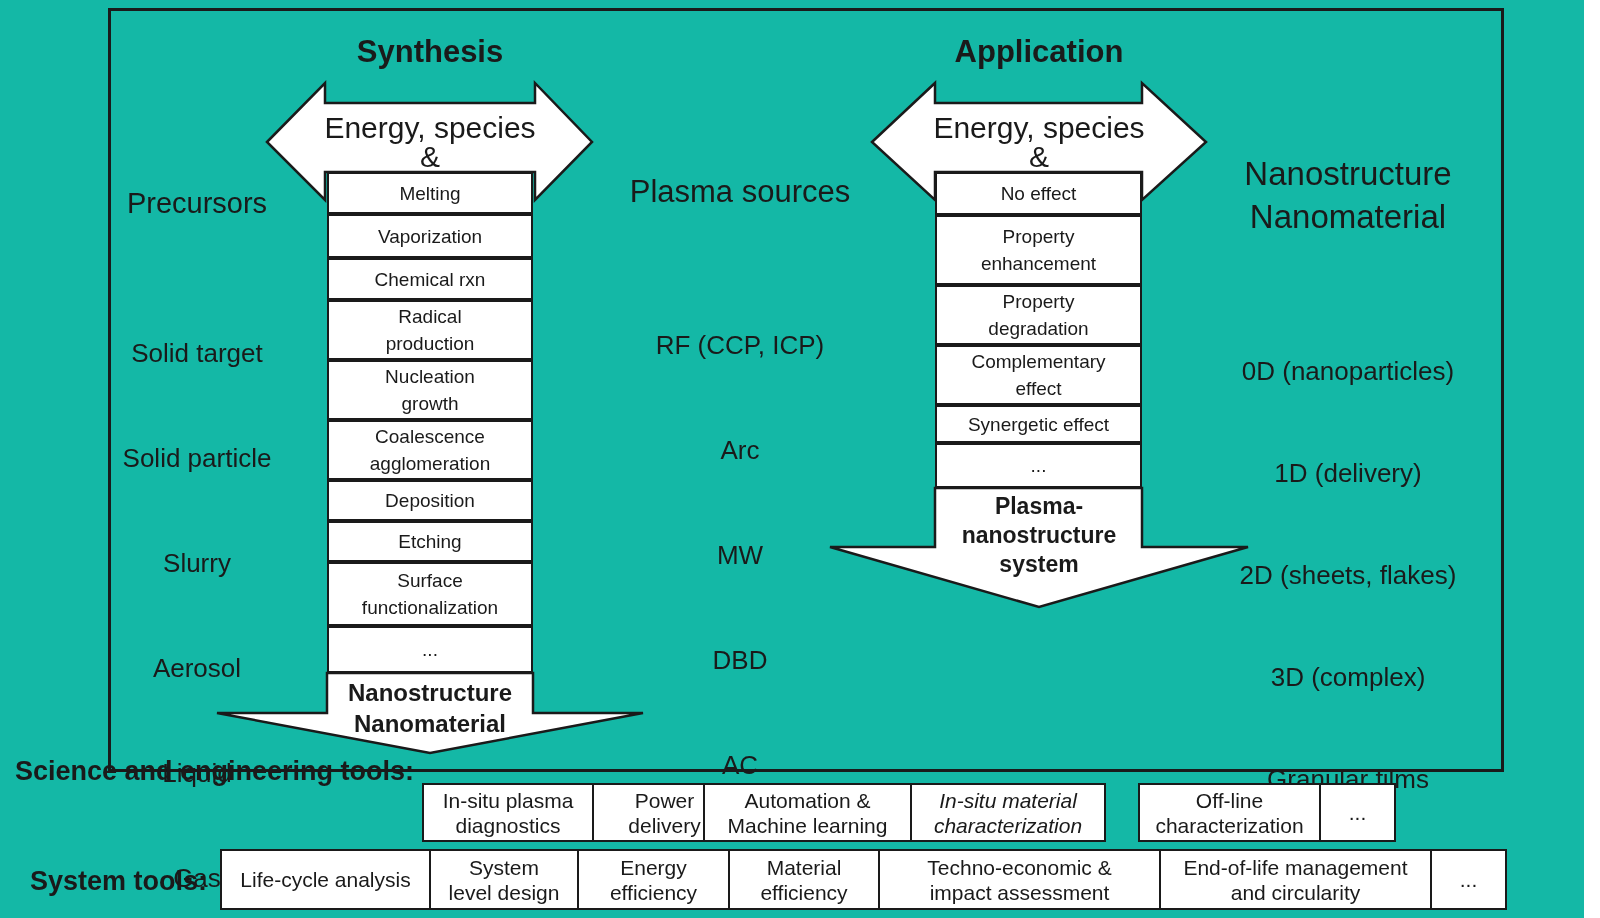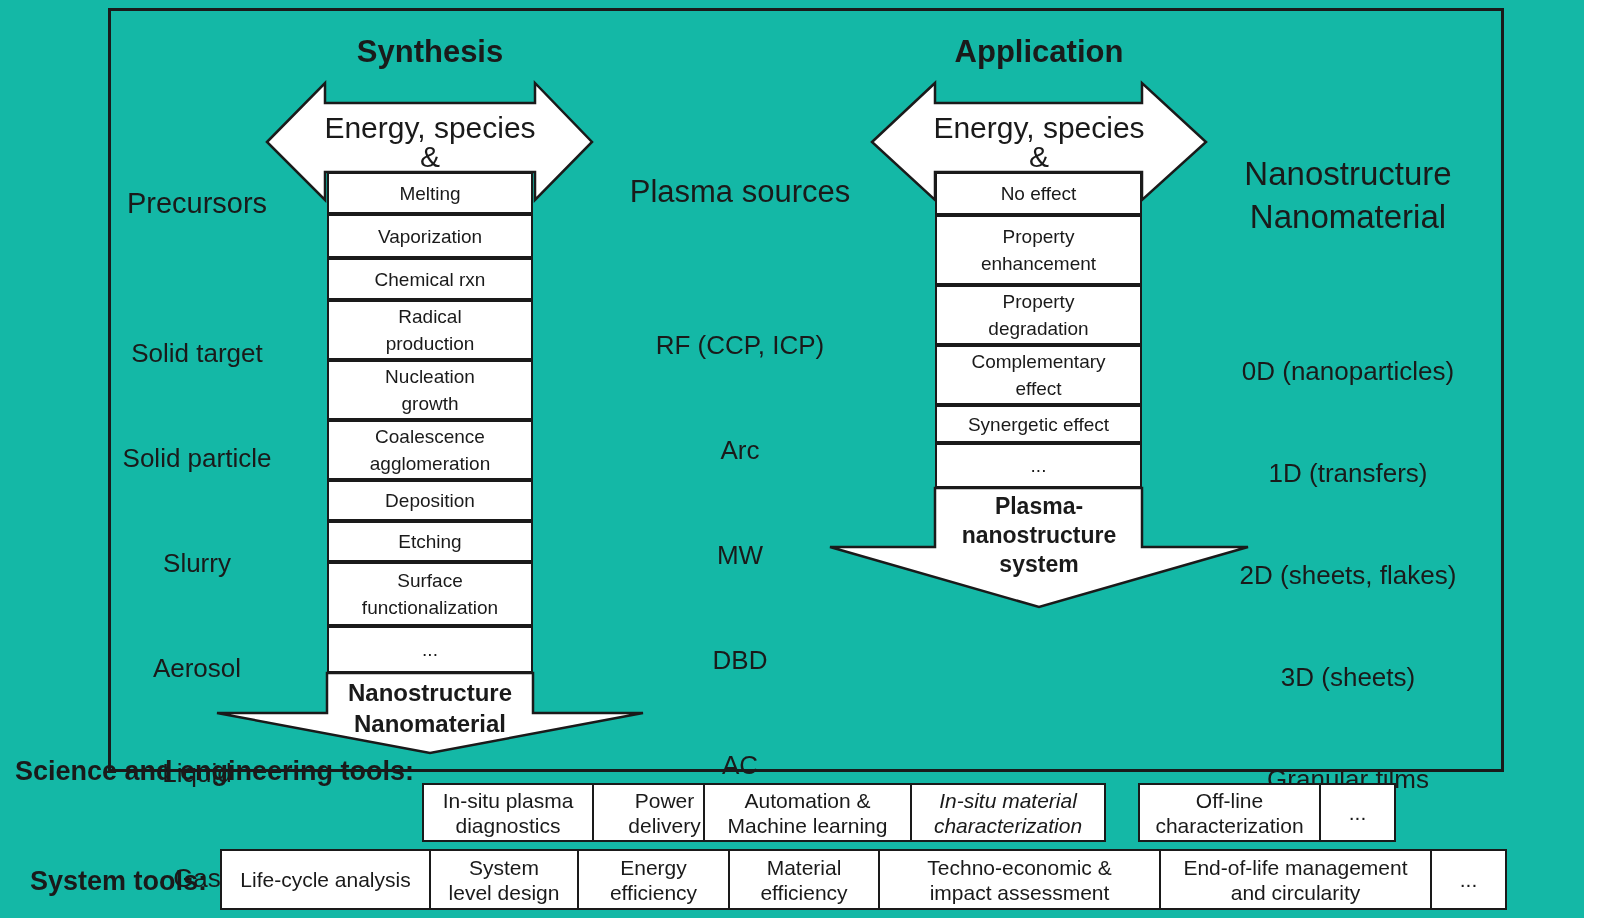--- a/index.html
+++ b/index.html
@@ -115,23 +115,23 @@
     <div class="stack-row" style="height:45px;">...</div>
   </div>
   <div class="abs stack-output" style="left:1039px;top:492px;font-size:23px;line-height:29px;">Plasma-
 nanostructure
 system</div>
 
   <div class="abs side-title" style="left:1348px;top:152px;font-size:33px;line-height:43px;text-align:center;white-space:pre-line;">Nanostructure
 Nanomaterial</div>
   <div class="abs side-list" style="left:1348px;top:286px;font-size:26px;line-height:34px;">
     <div>0D (nanoparticles)</div>
-    <div>1D (transfers)</div>
+    <div>1D (delivery)</div>
     <div>2D (sheets, flakes)</div>
-    <div>3D (sheets)</div>
+    <div>3D (complex)</div>
     <div>Granular films</div>
     <div>Nanostructured films</div>
     
     
   </div>
 
   <div class="abs tool-label" style="left:414px;top:756px;transform:translateX(-100%);">Science and engineering tools:</div>
   <div class="abs tool-row" style="left:422px;top:783px;height:59px;">
     <div class="tool-cell" style="width:172px;">In-situ plasma
 diagnostics</div>

